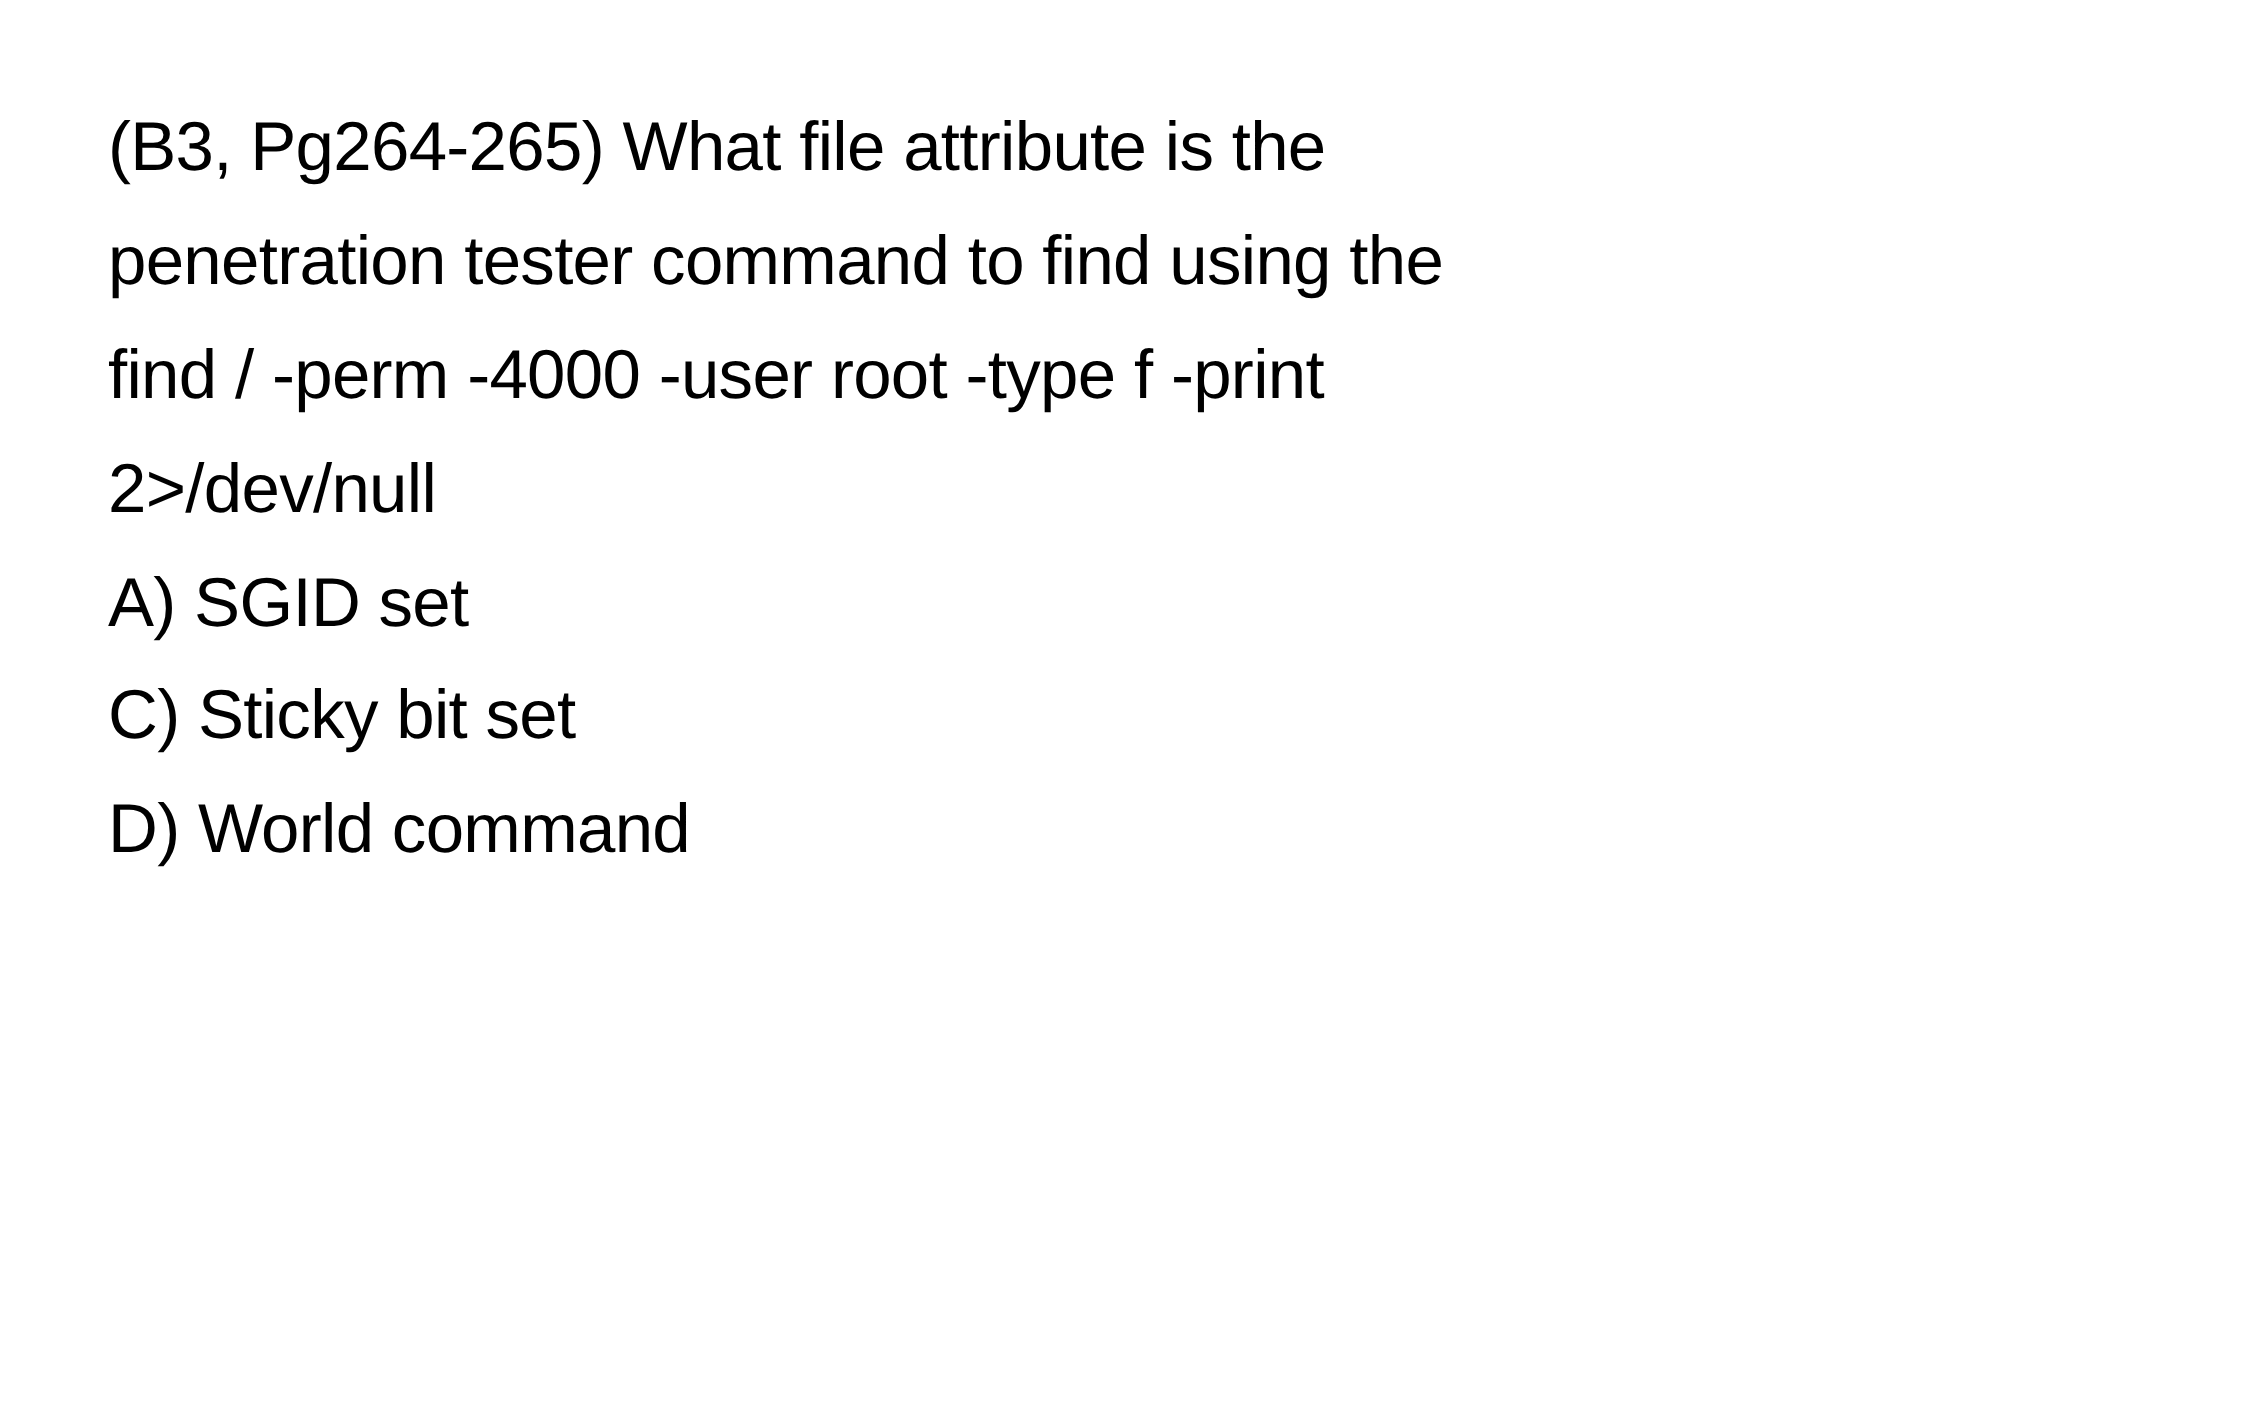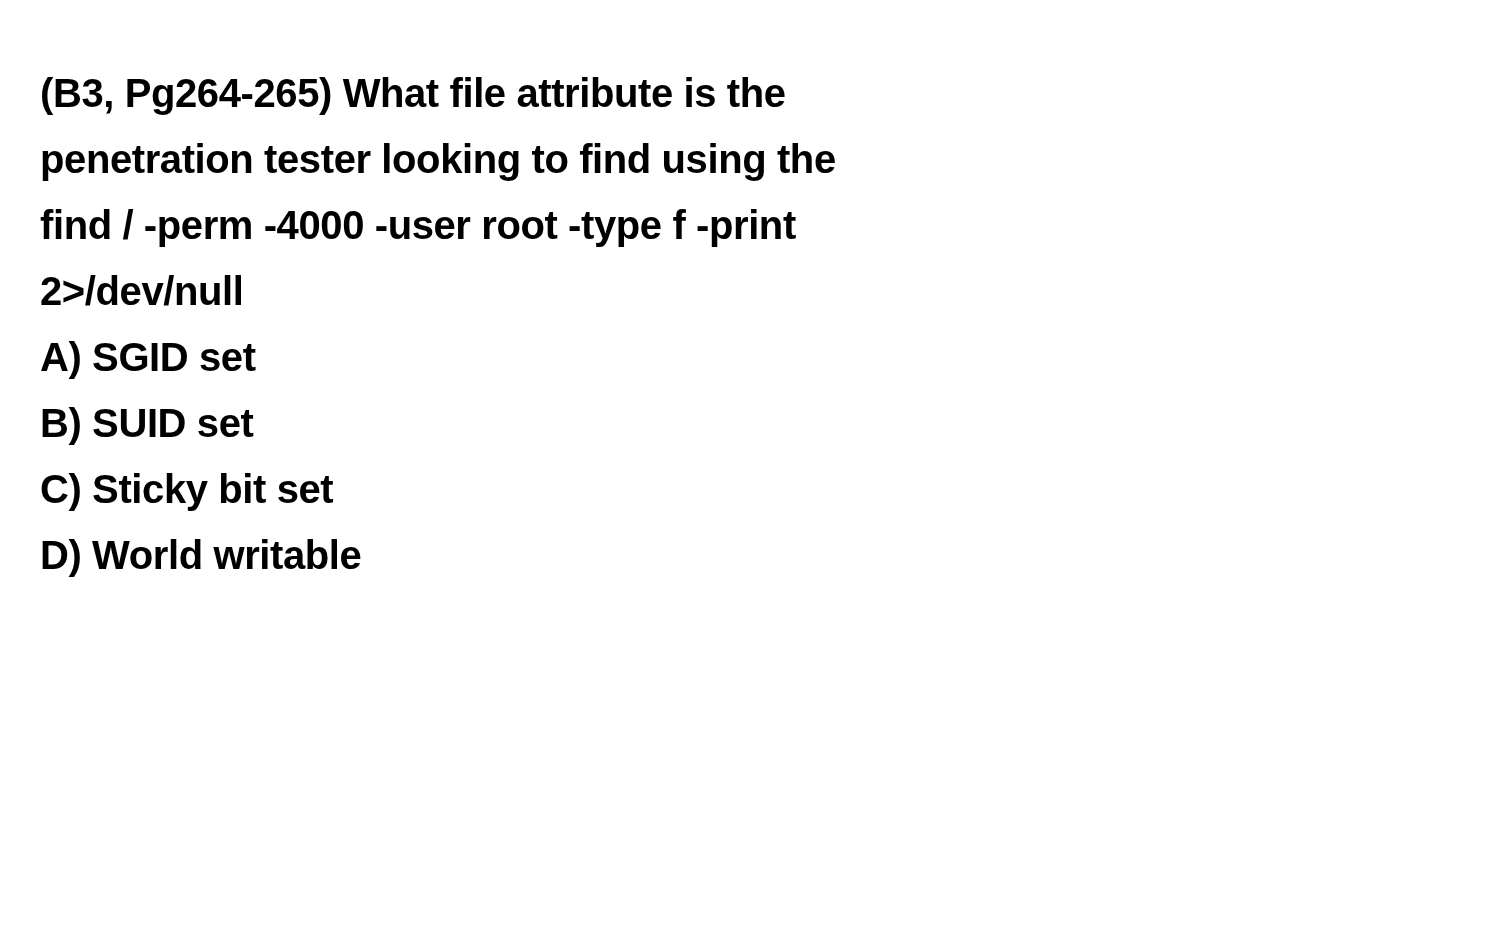--- a/index.html
+++ b/index.html
@@ -9,42 +9,42 @@
     }
     body {
       width: 1500px;
       height: 952px;
       background: #ffffff;
       font-family: -apple-system, BlinkMacSystemFont, "Segoe UI", Helvetica, Arial, sans-serif;
       color: #000000;
       padding: 60px 40px;
     }
     .content {
-      font-size: 40px;
+      font-size: 46px;
       line-height: 1.65;
-      font-weight: 700;
+      font-weight: 400;
       letter-spacing: -0.01em;
+      margin-left: 32px;
     }
     .question-text {
       margin-bottom: 0;
     }
     .command-text {
       margin-bottom: 0;
     }
     .option {
       margin-bottom: 0;
     }
   </style>
 </head>
 <body>
 
 <div class="content">
   <div class="question-text">
     <span>(B3, Pg264-265)</span> <span>What file attribute is the</span>
   </div>
-  <div class="question-text">penetration tester looking to find using the</div>
+  <div class="question-text">penetration tester command to find using the</div>
   <div class="command-text">find / -perm -4000 -user root -type f -print</div>
   <div class="command-text">2&gt;/dev/null</div>
   <div class="option">A) SGID set</div>
-  <div class="option">B) SUID set</div>
   <div class="option">C) Sticky bit set</div>
-  <div class="option">D) World writable</div>
+  <div class="option">D) World command</div>
 </div>
 
 </body></html>

